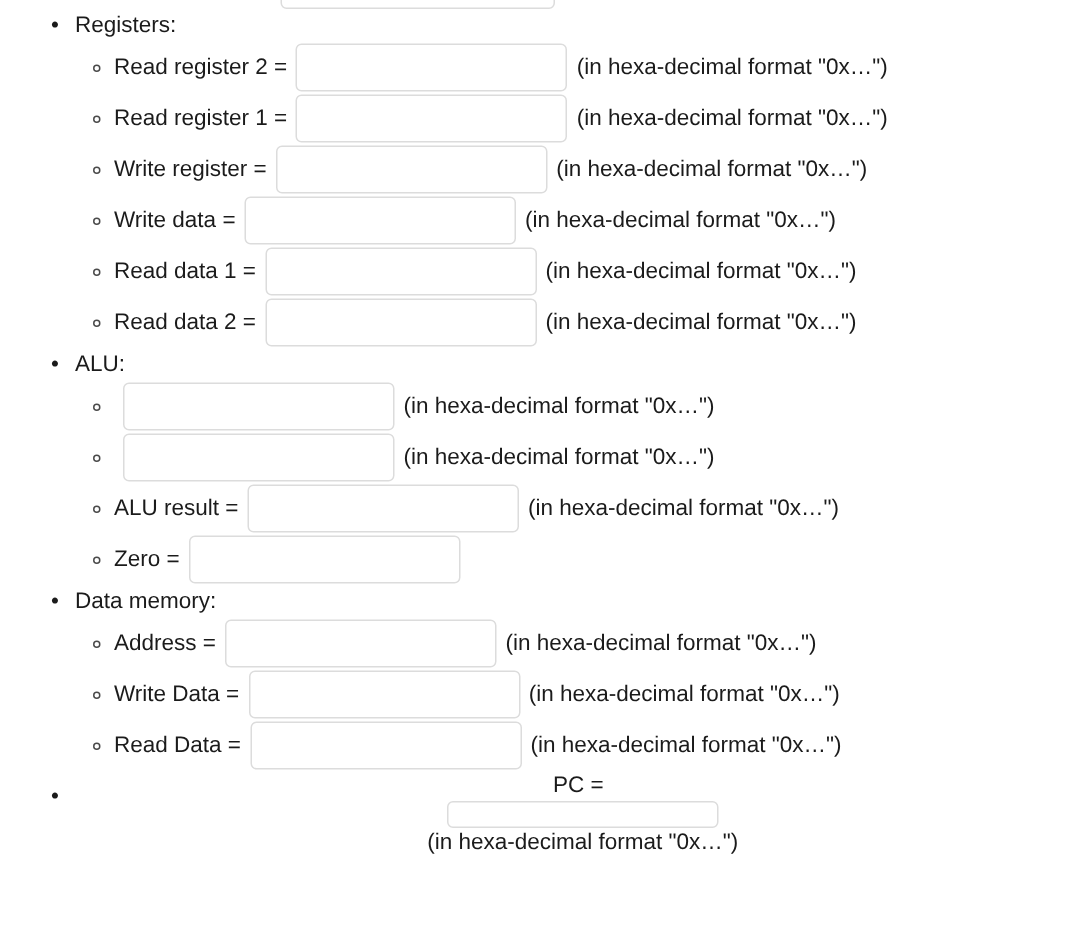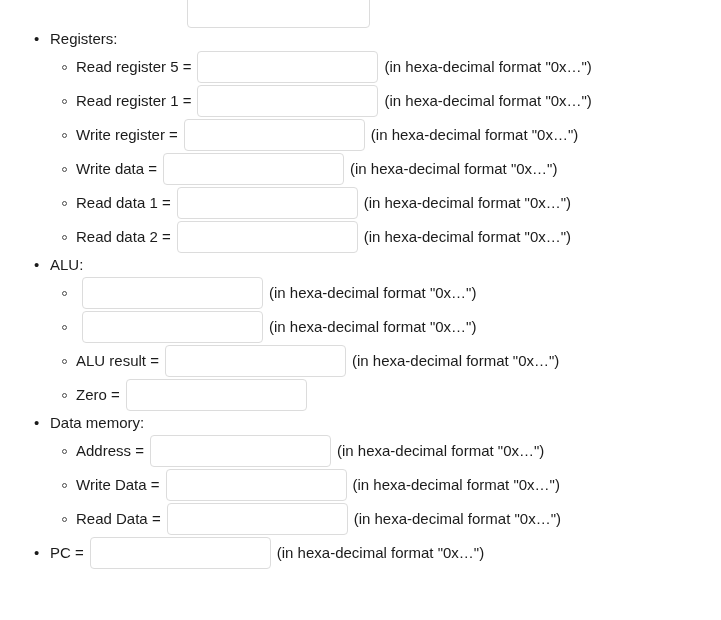--- a/index.html
+++ b/index.html
@@ -13,21 +13,20 @@
     overflow: hidden;
     font-family: "Liberation Sans", sans-serif;
     color: #1b1b1b;
     -webkit-font-smoothing: antialiased;
   }
 
   .page {
     position: relative;
     width: 721px;
     height: 568px;
-    margin-top: 22px;
   }
 
   
   .clipped-field {
     position: absolute;
     left: 187px;
     top: -26px;
     width: 183px;
     height: 32px;
     border: 1px solid #dcdcdc;
@@ -91,20 +90,21 @@
     border: 1px solid #4a4a4a;
     border-radius: 50%;
     background: transparent;
     box-sizing: border-box;
   }
 
   
   li.row.toplevel {
     padding-left: 50px;
     height: 34px;
+    flex-direction: column;
   }
   li.row.toplevel::before {
     content: "\2022";
     left: 34px;
     margin-left: 0;
     width: auto;
     height: auto;
     border: 0;
     border-radius: 0;
     font-size: 15px;
@@ -145,21 +145,21 @@
 
 <div class="page">
 
   <div class="clipped-field"></div>
 
   <ul class="lvl1" id="list-root">
       <li class="group">
         <div class="group-label">Registers:</div>
         <ul class="lvl2">
           <li class="row">
-            <span class="row-label">Read register 5 =</span>
+            <span class="row-label">Read register 2 =</span>
             <input type="text" class="field" placeholder="" style="">
             <span class="hint">(in hexa-decimal format "0x…")</span>
           </li>
           <li class="row">
             <span class="row-label">Read register 1 =</span>
             <input type="text" class="field" placeholder="" style="">
             <span class="hint">(in hexa-decimal format "0x…")</span>
           </li>
           <li class="row">
             <span class="row-label">Write register =</span>

